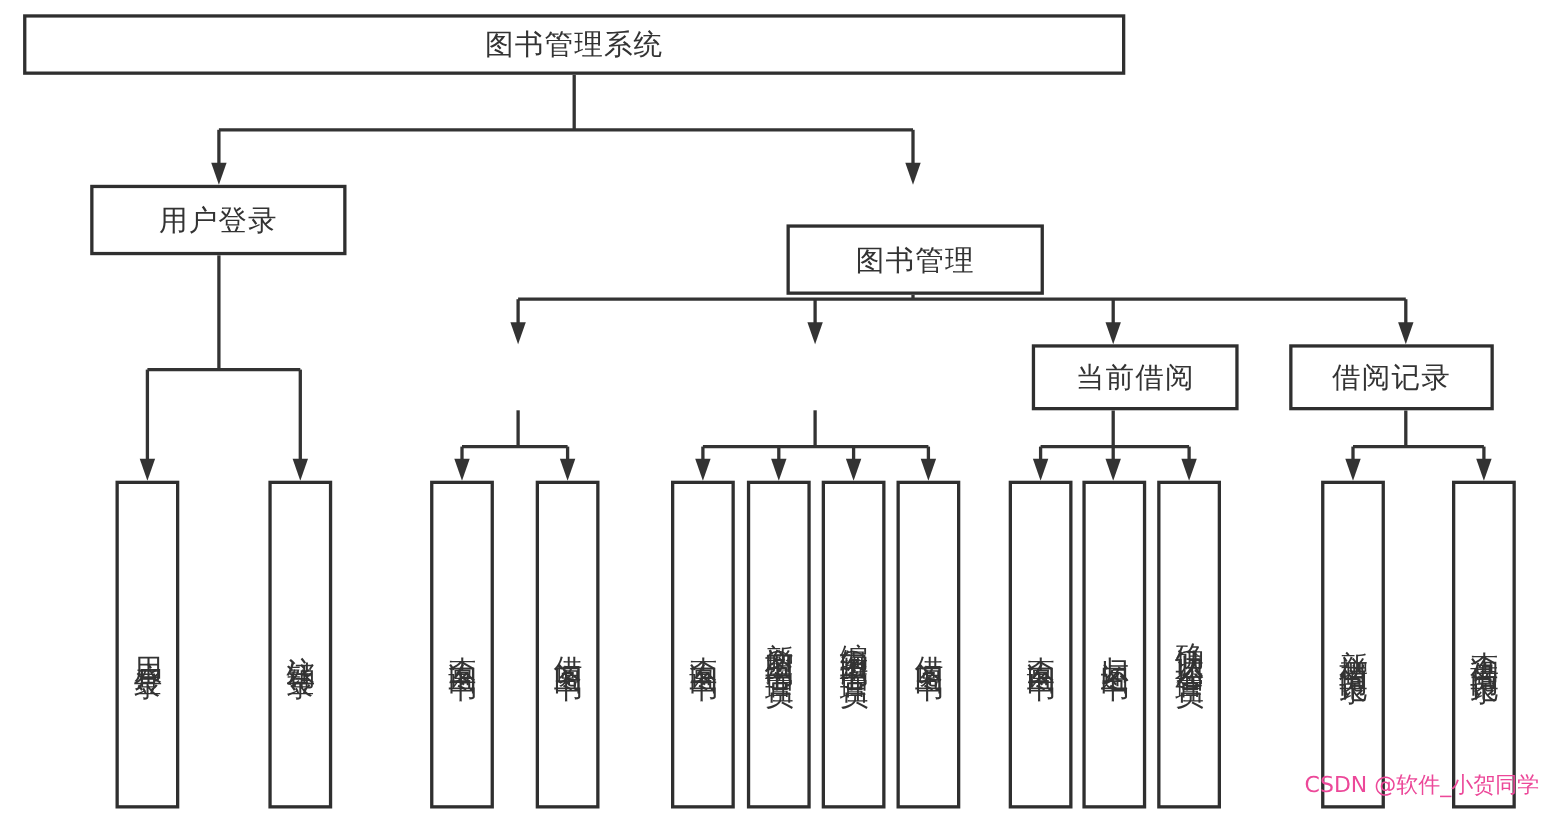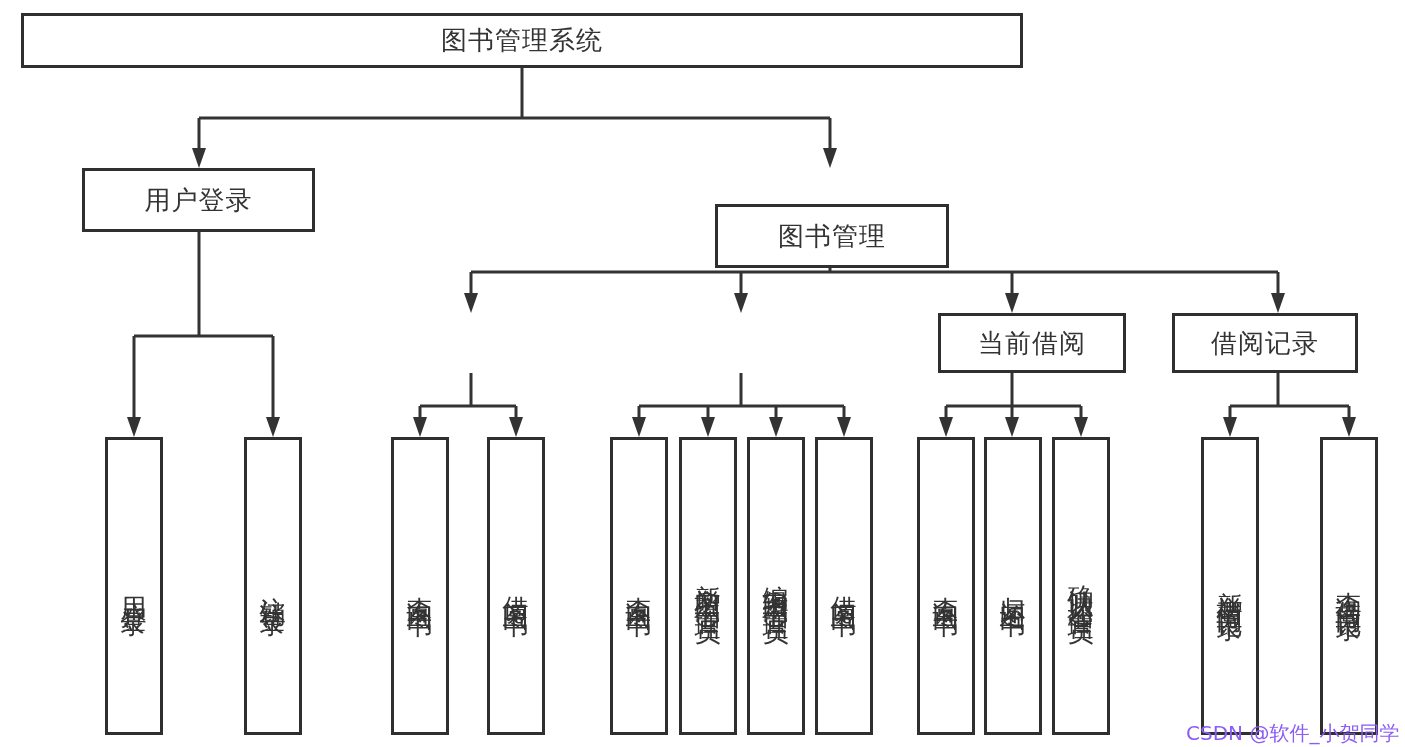--- a/index.html
+++ b/index.html
@@ -53,24 +53,24 @@
   .n-p6    { left: 679px; }
   .n-p7    { left: 747px; }
   .n-p8    { left: 815px; }
   .n-p9    { left: 917px; }
   .n-p10   { left: 984px; }
   .n-p11   { left: 1052px; }
   .n-p12   { left: 1201px; }
   .n-p13   { left: 1320px; }
   .watermark {
     position: absolute;
-    left: 1186px; top: 720px;
+    left: 1186px; top: 700px;
     width: 215px;
     font-size: 20px;
-    color: #8b5cf6;
+    color: #ec4899;
     letter-spacing: 0px;
     white-space: nowrap;
     z-index: 5;
   }
   .line { stroke: #333333; stroke-width: 3; fill: none; }
   .arrow { fill: #333333; stroke: none; }
 </style>
 </head>
 <body>
 

